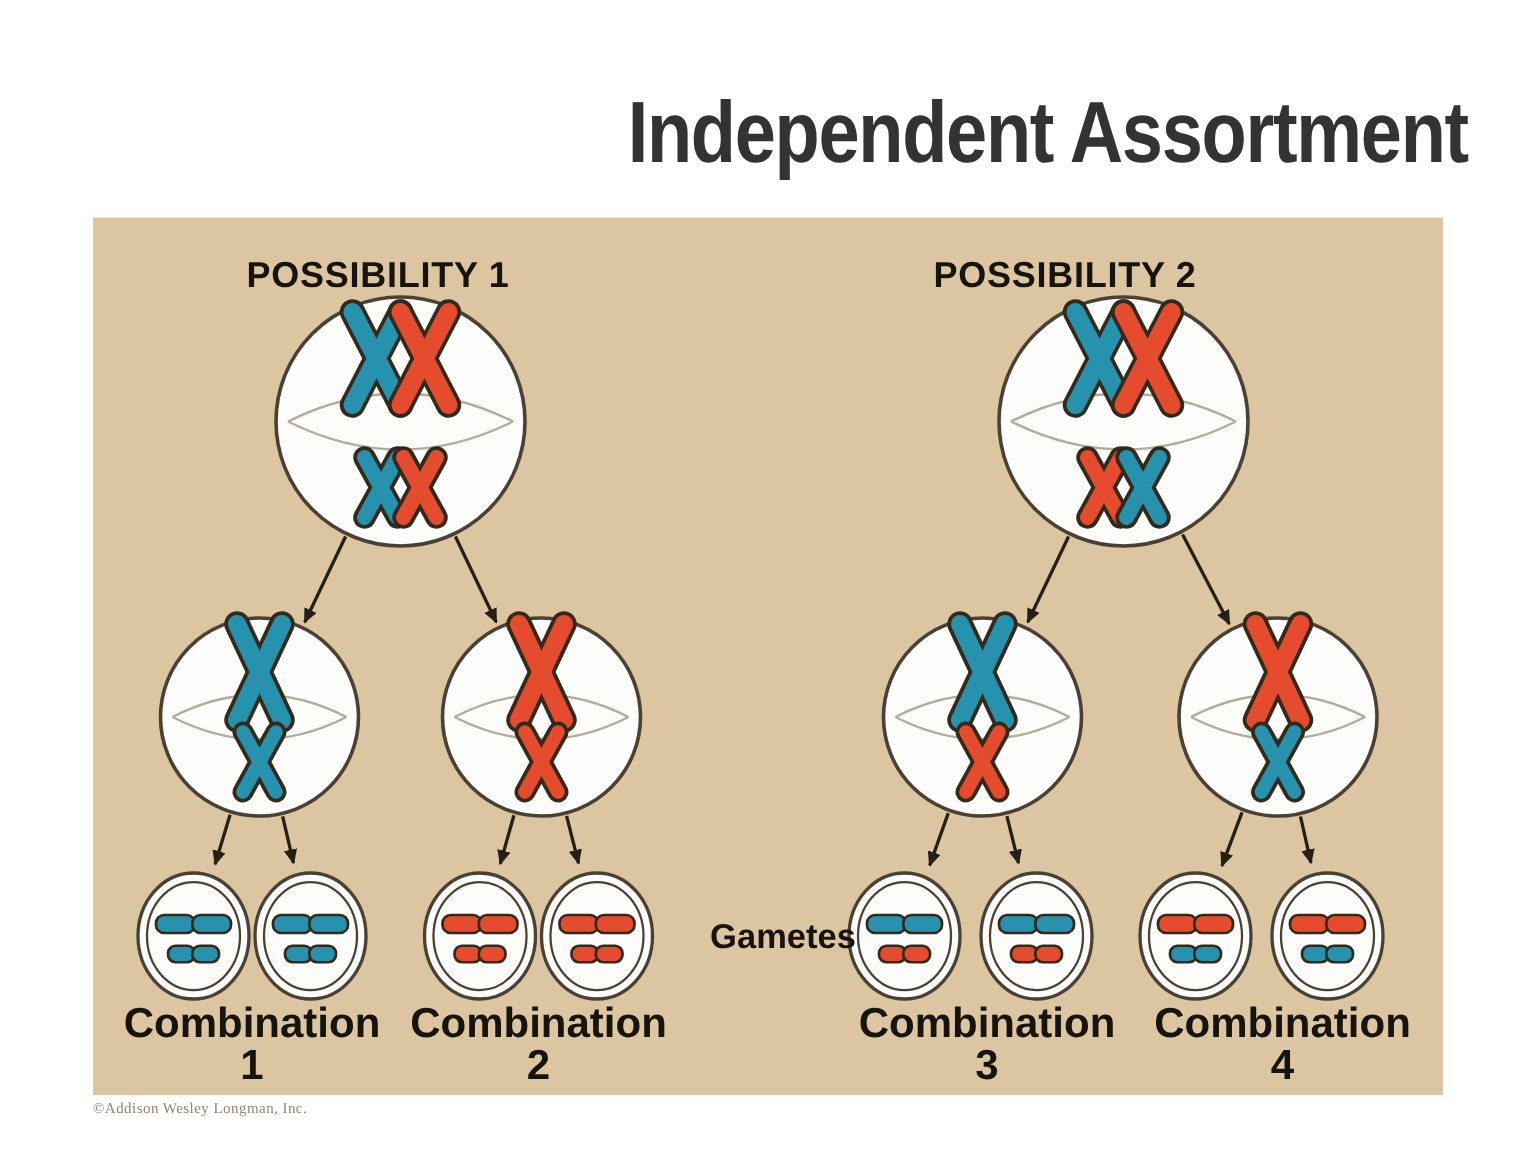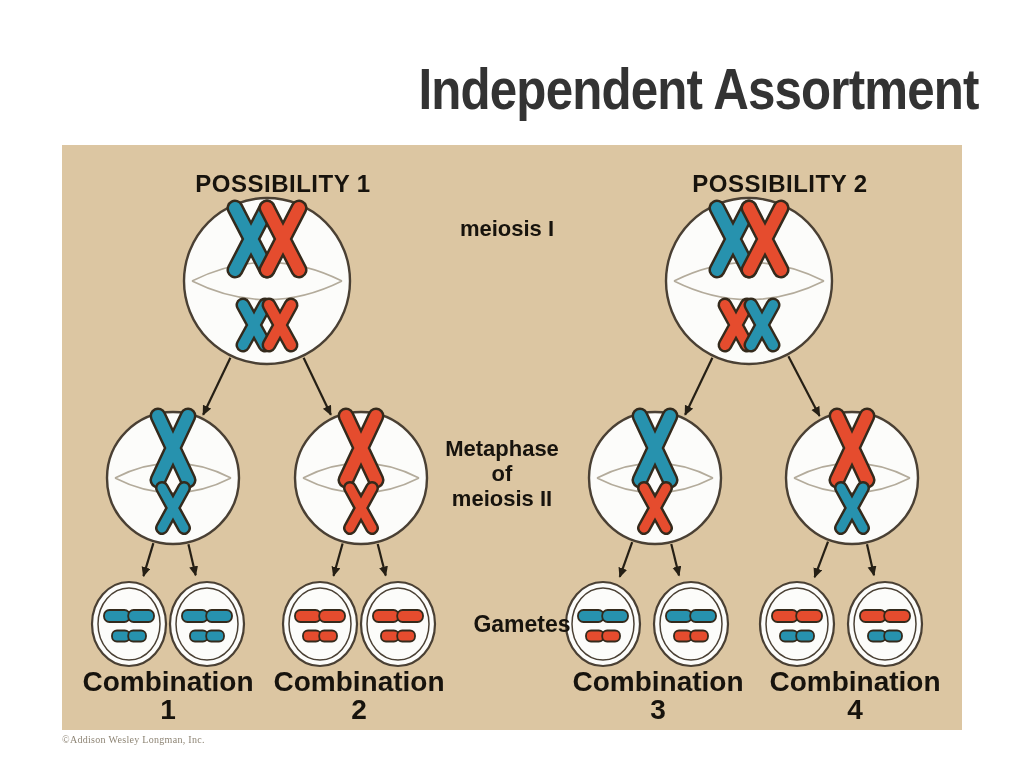--- a/index.html
+++ b/index.html
@@ -18,21 +18,21 @@
   .panel{
     position:absolute;left:62px;top:145px;width:900px;height:585px;
     background:var(--panel-background,#dcc6a2);
   }
   .panel svg{position:absolute;left:0;top:0;}
   .lbl{
     position:absolute;transform:translateX(-50%);
     text-align:center;font-weight:bold;white-space:nowrap;
     color:var(--label-text,#17130d);
   }
-  .possibility{top:25px;font-size:24px;letter-spacing:0.5px;margin-left:31px;}
+  .possibility{top:25px;font-size:24px;letter-spacing:0.5px;}
   .stage{font-size:22px;line-height:25px;}
   .gametes-lbl{top:466px;font-size:23px;}
   .combo{top:523px;font-size:28px;line-height:28px;}
   .copyright{
     position:absolute;left:62px;top:734px;font-size:10px;letter-spacing:0.3px;
     color:var(--copyright-text,#8e8575);
     font-family:Liberation Serif, serif;
   }
 </style>
 </head>
@@ -242,31 +242,25 @@
           </g>
           <g>
             <rect x="806" y="485.5" width="17.8" height="11" rx="4.95" ry="4.95" fill="#2792ae" stroke="#342a1c" stroke-width="1.8"></rect>
             <rect x="822.2" y="485.5" width="17.8" height="11" rx="4.95" ry="4.95" fill="#2792ae" stroke="#342a1c" stroke-width="1.8"></rect>
           </g>
         </g>
         <line x1="804.991682585786" y1="399.32683810681044" x2="811.9767039810398" y2="430.2302660979335" stroke="#251f15" stroke-width="2.2" marker-end="url(#arrowhead)"></line>
       </svg>
 
     <div class="lbl possibility" style="left:190px;">POSSIBILITY 1</div>
-    <div class="lbl possibility" style="left:687px;text-align:center;">POSSIBILITY 2</div>
+    <div class="lbl possibility" style="left:648px;text-align:center;">POSSIBILITY 2</div>
 
     <div class="lbl stage" style="left:445px;top:71px;">
-      <div>meiosis I</div>
-    </div>
-
-    <div class="lbl stage" style="left:440px;top:291px;">
-      <div>Metaphase</div>
-      <div>of</div>
-      <div>meiosis II</div>
-    </div>
+    </div>
+
 
     <div class="lbl gametes-lbl" style="left:460px;">Gametes</div>
 
     <div class="lbl combo" style="left:106px;">
       <div>Combination</div>
       <div>1</div>
     </div>
     <div class="lbl combo" style="left:297px;">
       <div>Combination</div>
       <div>2</div>

